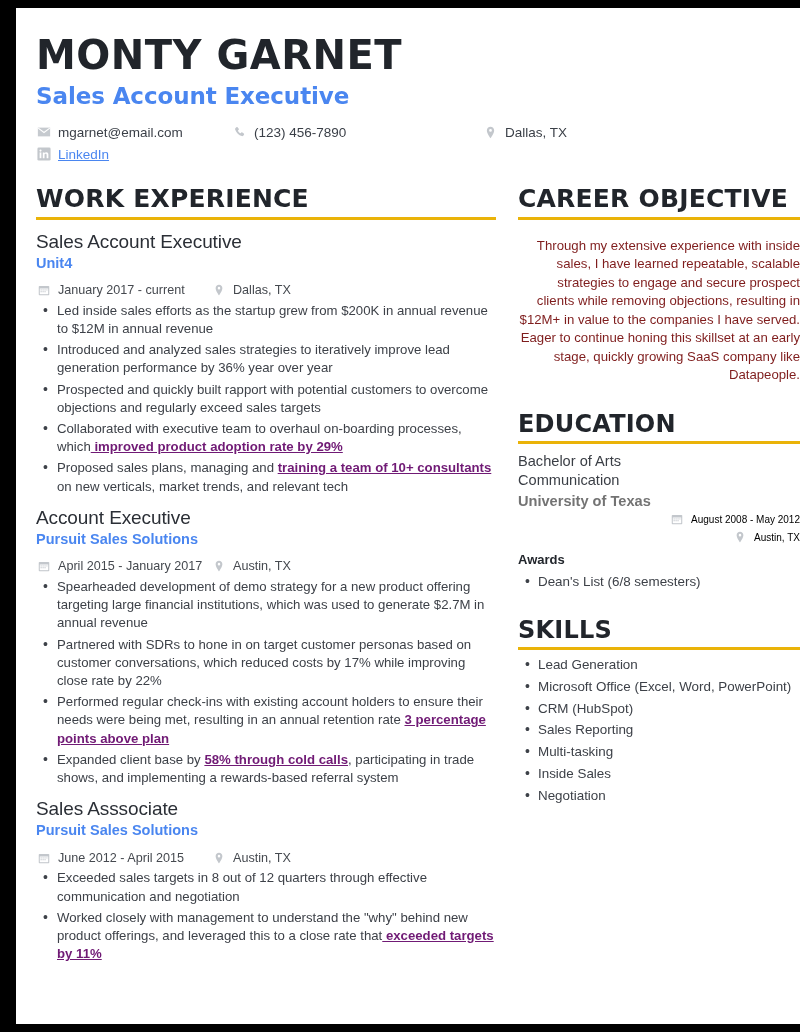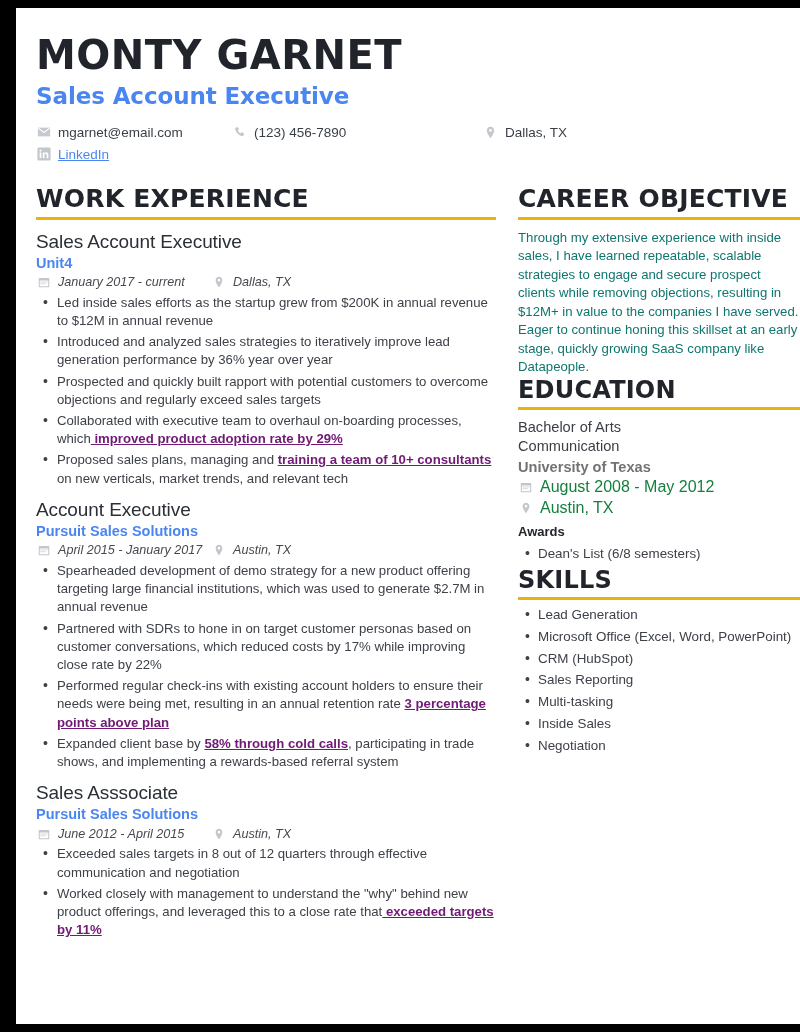--- a/index.html
+++ b/index.html
@@ -98,24 +98,23 @@
   }
   .entry-company {
     font-size:14.5px;
     font-weight:bold;
     color:#4a86f0;
     margin-top:2px;
   }
   .entry-meta {
     display:flex;
     align-items:flex-start;
-    margin-top:4px;
+    margin-top:12px;
     font-size:12.6px;
     color:#45494f;
-    font-style:italic;
   }
   .meta-date { width:175px; display:flex; align-items:center; }
   .meta-loc  { display:flex; align-items:center; }
 
   ul.bullets {
     list-style:none;
     margin-top:4px;
   }
   ul.bullets li {
     position:relative;
@@ -131,42 +130,44 @@
     left:7px; top:-1px;
     font-size:14px;
     color:#3d4148;
   }
   .em { font-weight:bold; text-decoration:underline; color:#701a75; }
 
   
   .objective {
     font-size:13.2px;
     line-height:1.40;
-    color:#0f766e;
-    margin-top:9px;
-  }
-  .sec-block { }
+    color:#7f1d1d;
+    margin-top:17px;
+    text-align:right;
+  }
+  .sec-block { margin-top:26px; }
   .edu-degree {
     font-size:14.6px;
     color:#3a3e45;
     line-height:1.33;
     margin-top:8px;
   }
   .edu-school {
     font-size:14.6px;
     font-weight:bold;
     color:#737373;
     margin-top:2px;
   }
   .edu-meta {
     display:flex;
     align-items:center;
-    font-size:16px;
-    color:#15803d;
+    font-size:10px;
+    color:#000000;
     margin-top:3px;
+    justify-content:flex-end;
   }
   .awards-head {
     font-size:13px;
     font-weight:bold;
     color:#22262c;
     margin-top:7px;
   }
   ul.sk {
     list-style:none;
     margin-top:6px;

